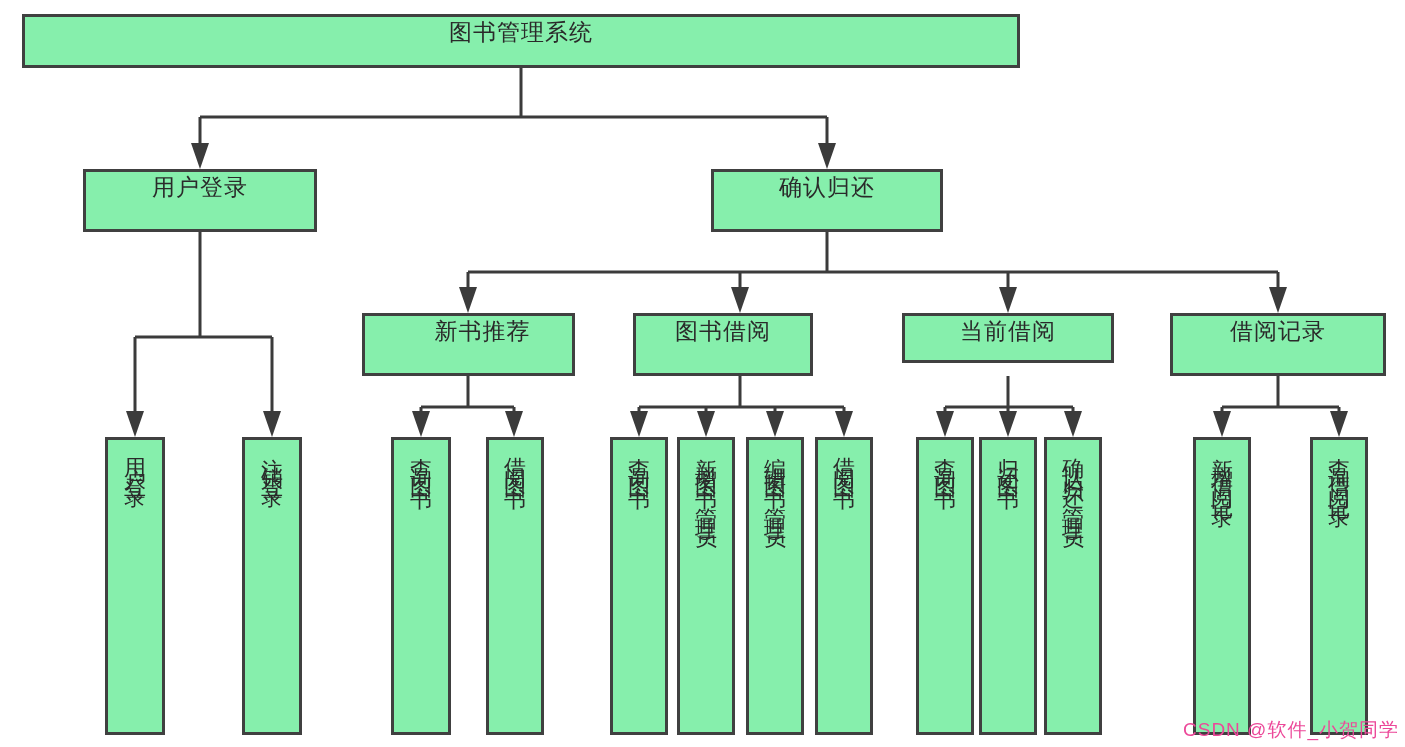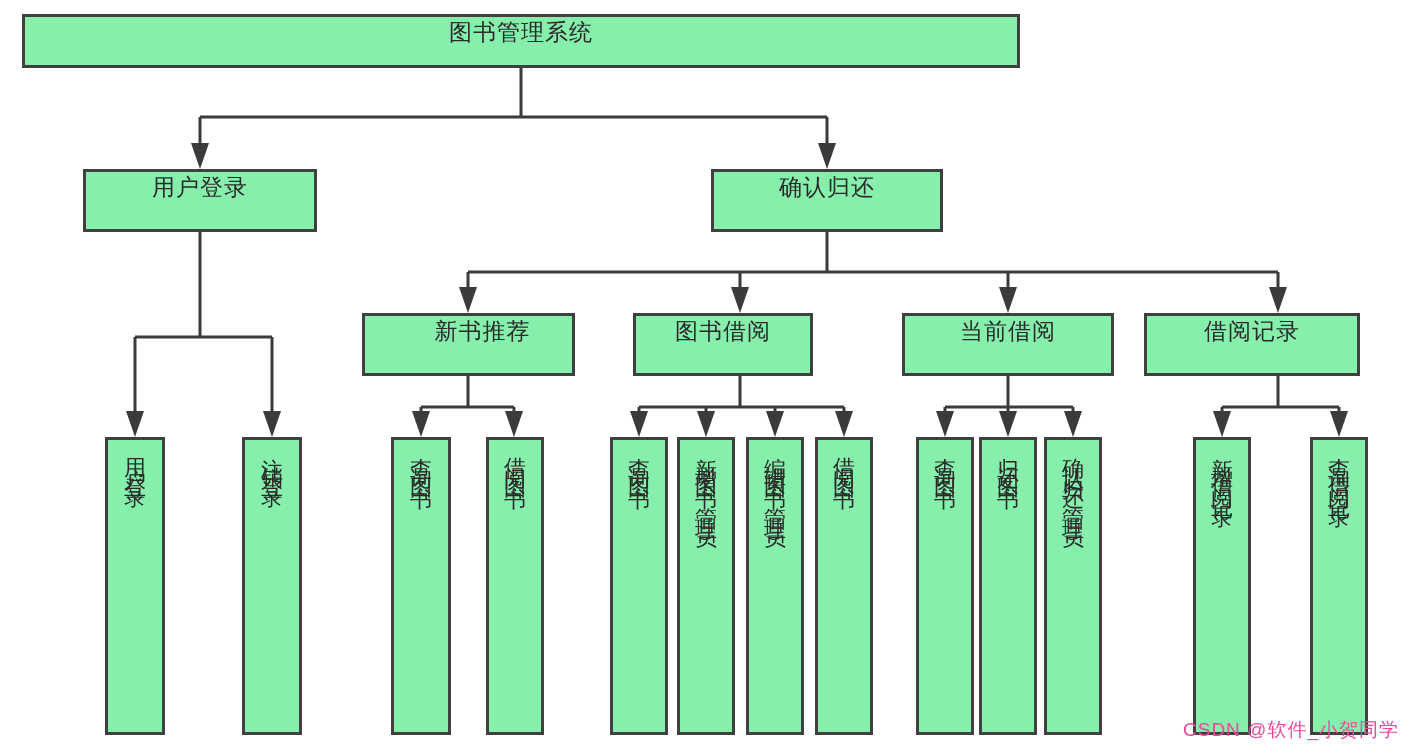--- a/index.html
+++ b/index.html
@@ -108,24 +108,24 @@
   <div class="box h" style="left:711px; top:169px; width:232px; height:63px;">
     <span>确认归还</span>
   </div>
 
   <div class="box h" style="left:362px; top:313px; width:213px; height:63px;padding-left:28px;">
     <span>新书推荐</span>
   </div>
   <div class="box h" style="left:633px; top:313px; width:180px; height:63px;">
     <span>图书借阅</span>
   </div>
-  <div class="box h" style="left:902px; top:313px; width:212px; height:63px;">
+  <div class="box h" style="left:902px; top:313px; width:212px; height:50px;">
     <span>当前借阅</span>
   </div>
-  <div class="box h" style="left:1144px; top:313px; width:216px; height:63px;">
+  <div class="box h" style="left:1170px; top:313px; width:216px; height:63px;">
     <span>借阅记录</span>
   </div>
 
   <div class="box v" style="left:105px; top:437px; width:60px; height:298px;">
     <span>用户登录</span>
   </div>
   <div class="box v" style="left:242px; top:437px; width:60px; height:298px;">
     <span>注销登录</span>
   </div>
 

